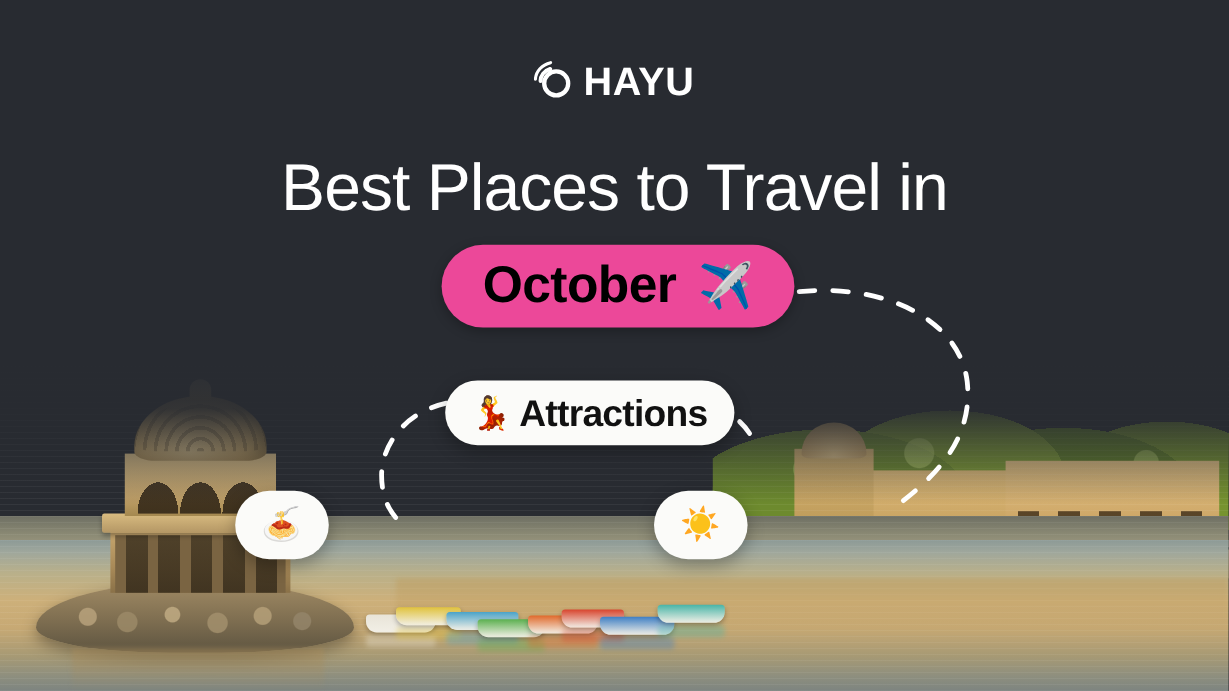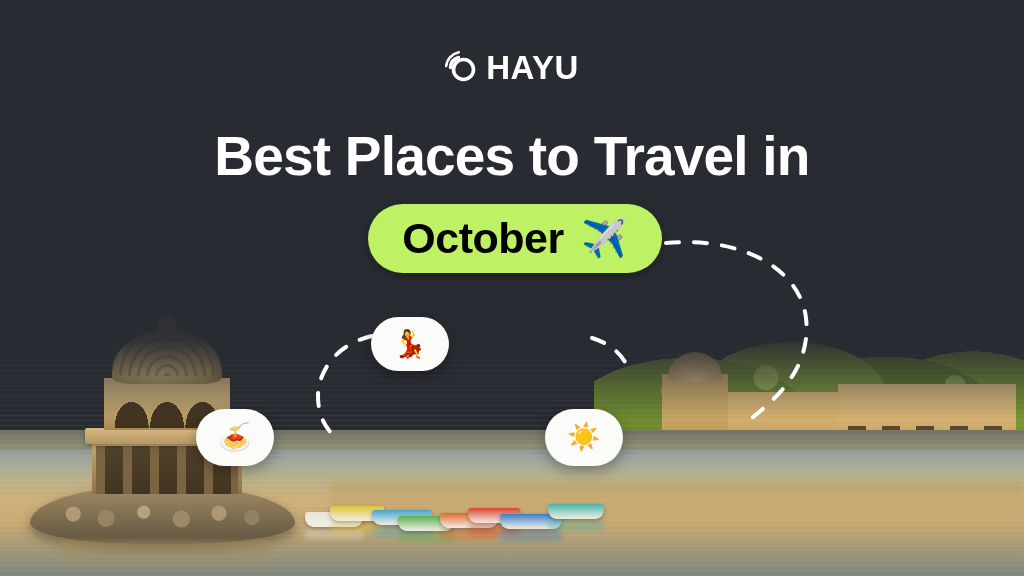--- a/index.html
+++ b/index.html
@@ -201,31 +201,31 @@
     letter-spacing:.5px;
     line-height:1;
   }
 
   
   #headline {
     position:absolute; left:0; right:0; top:128px;
     text-align:center;
     color:#ffffff;
     font-size:55px;
-    font-weight:bold;
+    font-weight:normal;
     letter-spacing:-.8px;
     line-height:1.05;
     white-space:nowrap;
   }
 
   
   #month-pill {
     position:absolute; left:368px; top:204px;
     width:294px; height:69px;
-    background:#bef264;
+    background:#ec4899;
     border-radius:40px;
     display:flex; align-items:center; justify-content:center; gap:18px;
     box-shadow:0 3px 10px rgba(0,0,0,.28);
   }
   .month-text {
     color:#000000;
     font-size:43px;
     font-weight:bold;
     letter-spacing:-.5px;
     line-height:1;
@@ -327,20 +327,21 @@
 
   <h1 id="headline">Best Places to Travel in</h1>
 
   <div id="month-pill">
     <span class="month-text">October</span>
     <span class="month-emoji">✈️</span>
   </div>
 
   <div class="chip" id="chip-attractions">
     <span class="chip-emoji">💃</span>
+    <span class="chip-label">Attractions</span>
   </div>
 
   <div class="chip" id="chip-lodging">
     <span class="chip-emoji">🍝</span>
   </div>
 
   <div class="chip" id="chip-weather">
     <span class="chip-emoji">☀️</span>
   </div>
 

